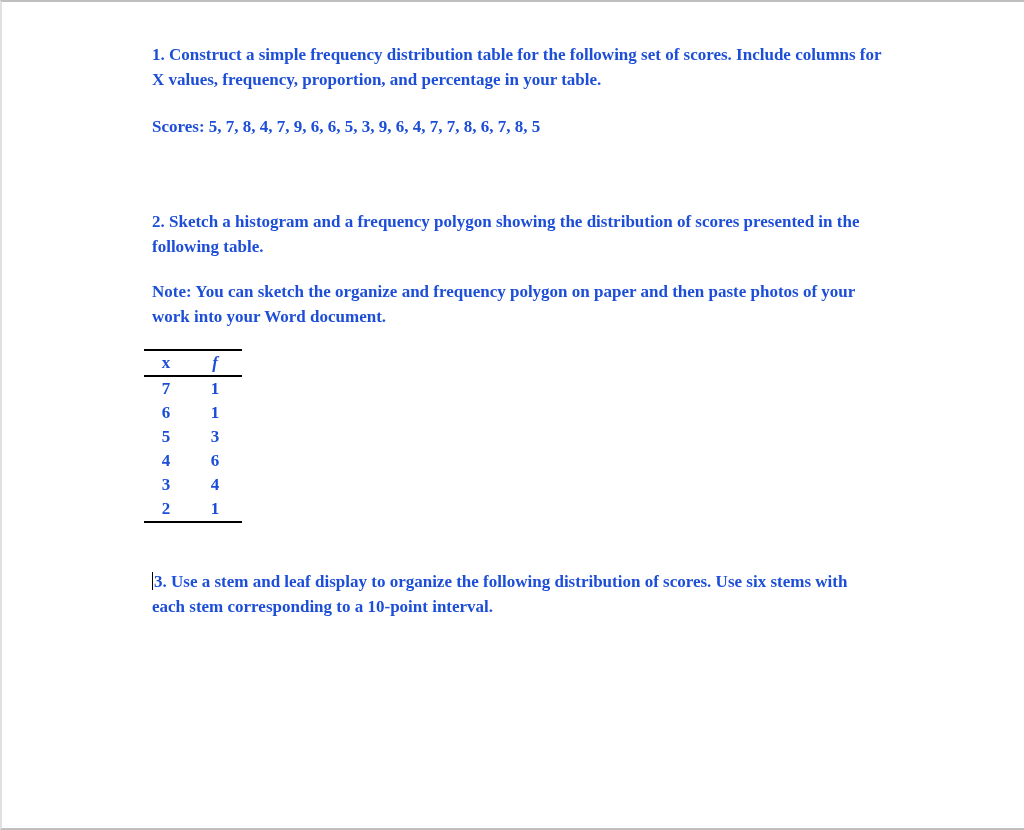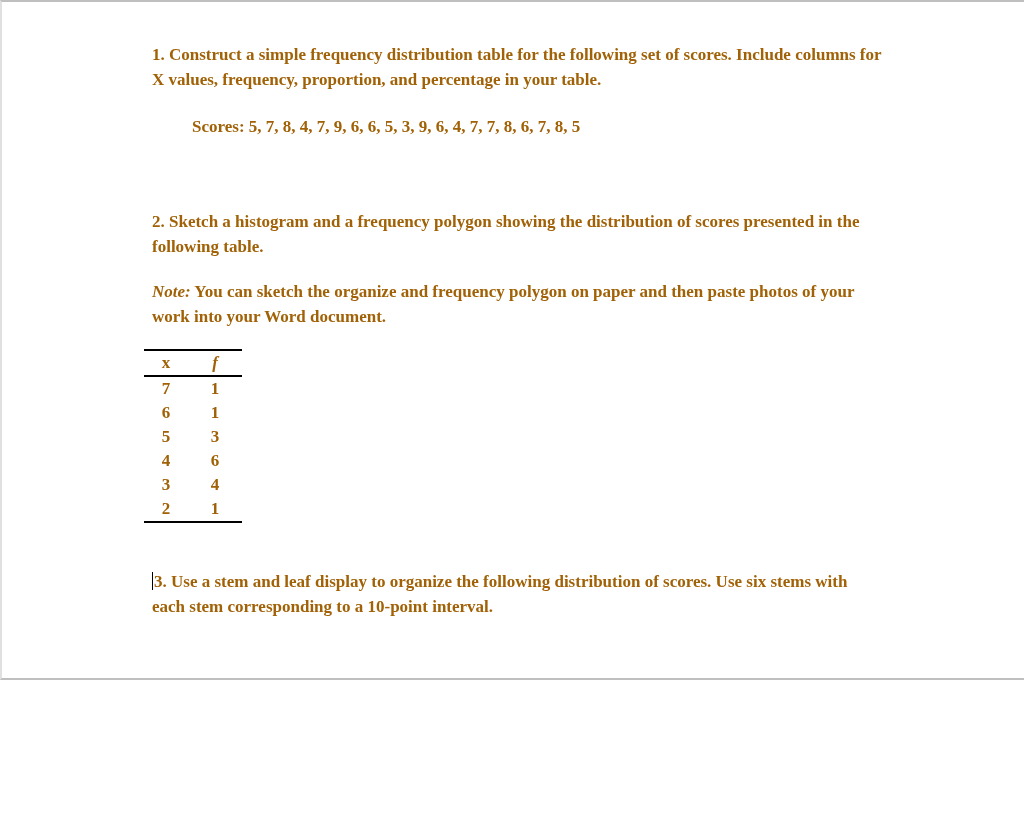--- a/index.html
+++ b/index.html
@@ -3,45 +3,45 @@
 <meta charset="utf-8">
 <style>
   html, body {
     margin: 0;
     padding: 0;
     background: #ffffff;
   }
   .page {
     position: relative;
     width: 1024px;
-    height: 680px;
+    height: 830px;
     background: #ffffff;
     border-top: 2px solid #bfbfbf;
     border-left: 2px solid #e0e0e0;
     border-bottom: 2px solid #bfbfbf;
     box-sizing: border-box;
     overflow: hidden;
     font-family: "Liberation Serif", "DejaVu Serif", serif;
     font-weight: bold;
-    color: #a16207;
+    color: #1d4ed8;
   }
   .content {
     position: absolute;
     left: 150px;
     top: 40px;
     width: 732px;
     font-size: 17px;
     line-height: 25px;
   }
   p { margin: 0; }
   .q1-prompt   { margin-bottom: 22px; }
-  .q1-scores   { margin-bottom: 70px; margin-left: 40px; }
+  .q1-scores   { margin-bottom: 70px; }
   .q2-prompt   { margin-bottom: 20px; }
   .note        { margin-bottom: 20px; }
-  .note-label  { font-style: italic; }
+  .note-label  { }
   table.freq {
     border-collapse: collapse;
     margin: 0 0 46px -8px;
   }
   table.freq th, table.freq td {
     padding: 0;
     height: 24px;
     line-height: 24px;
     text-align: center;
     font-size: 17px;

